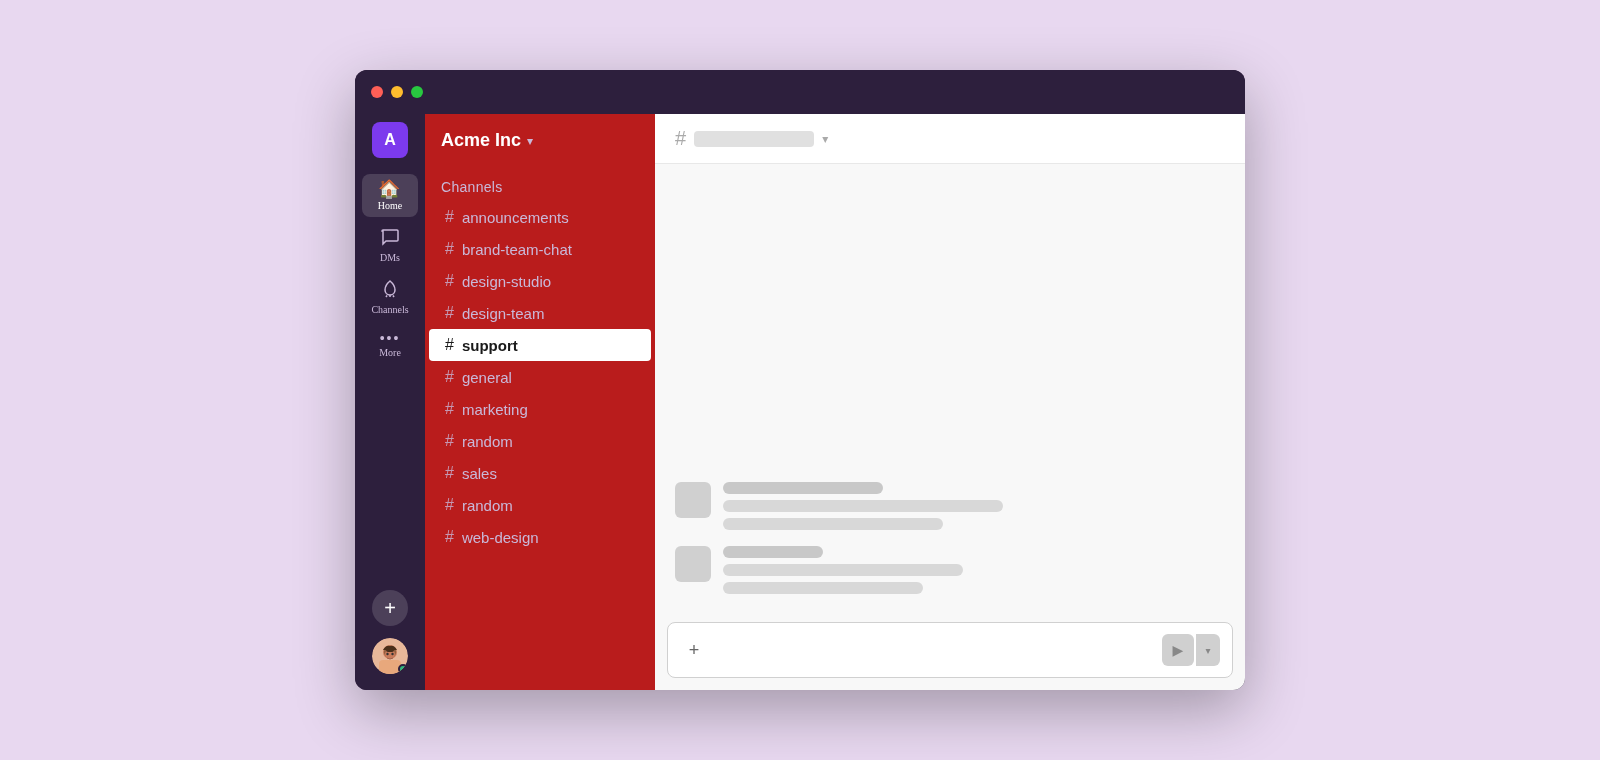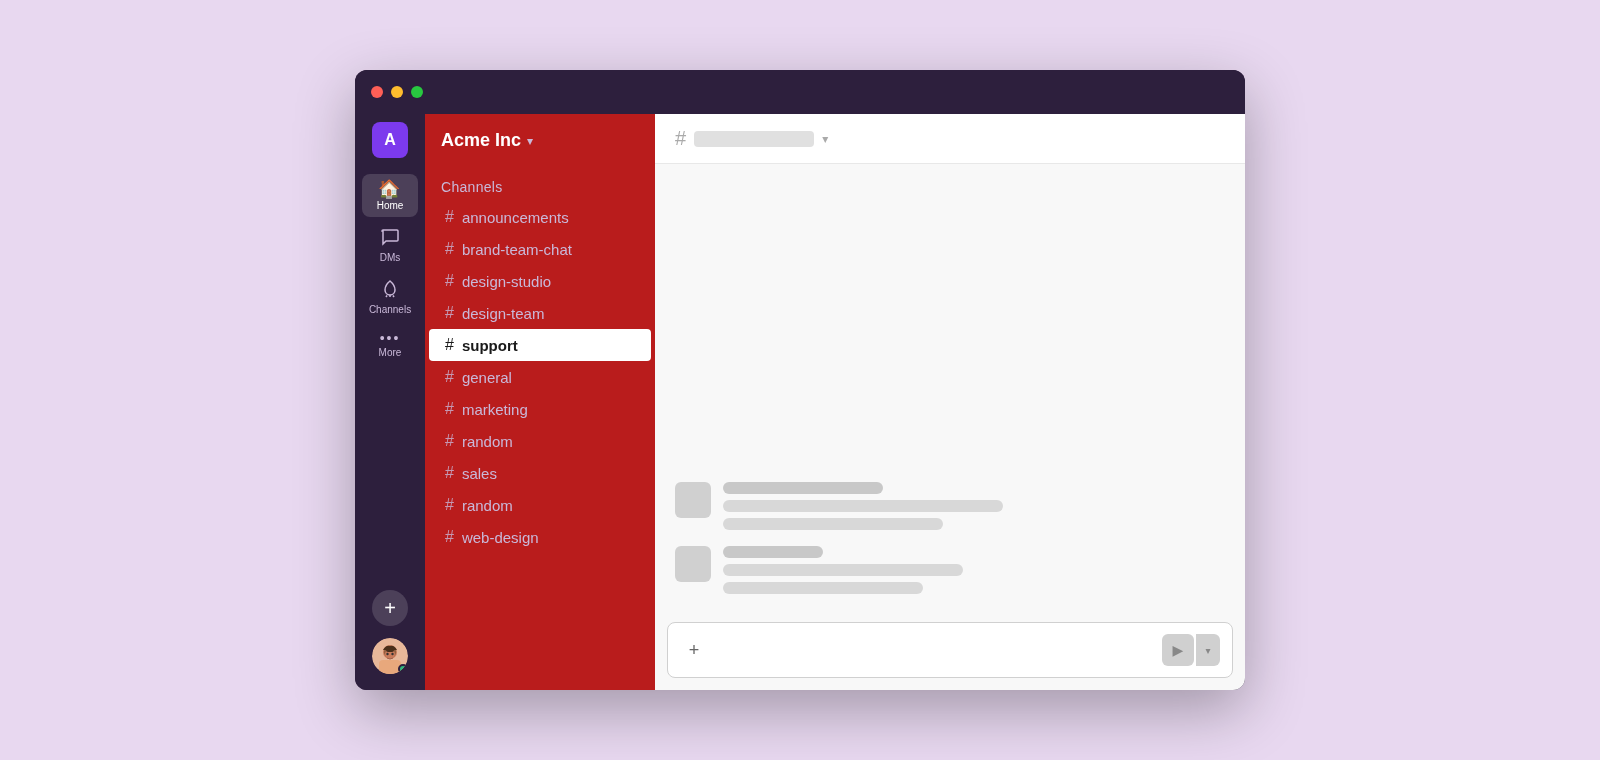--- a/index.html
+++ b/index.html
@@ -98,20 +98,21 @@
     }
 
     .nav-icon {
       font-size: 18px;
       line-height: 1;
     }
 
     .nav-label {
       font-size: 10px;
       color: inherit;
+      font-family: Liberation Serif, serif;
     }
 
     .nav-spacer {
       flex: 1;
     }
 
     .add-workspace-btn {
       width: 36px;
       height: 36px;
       border-radius: 50%;

